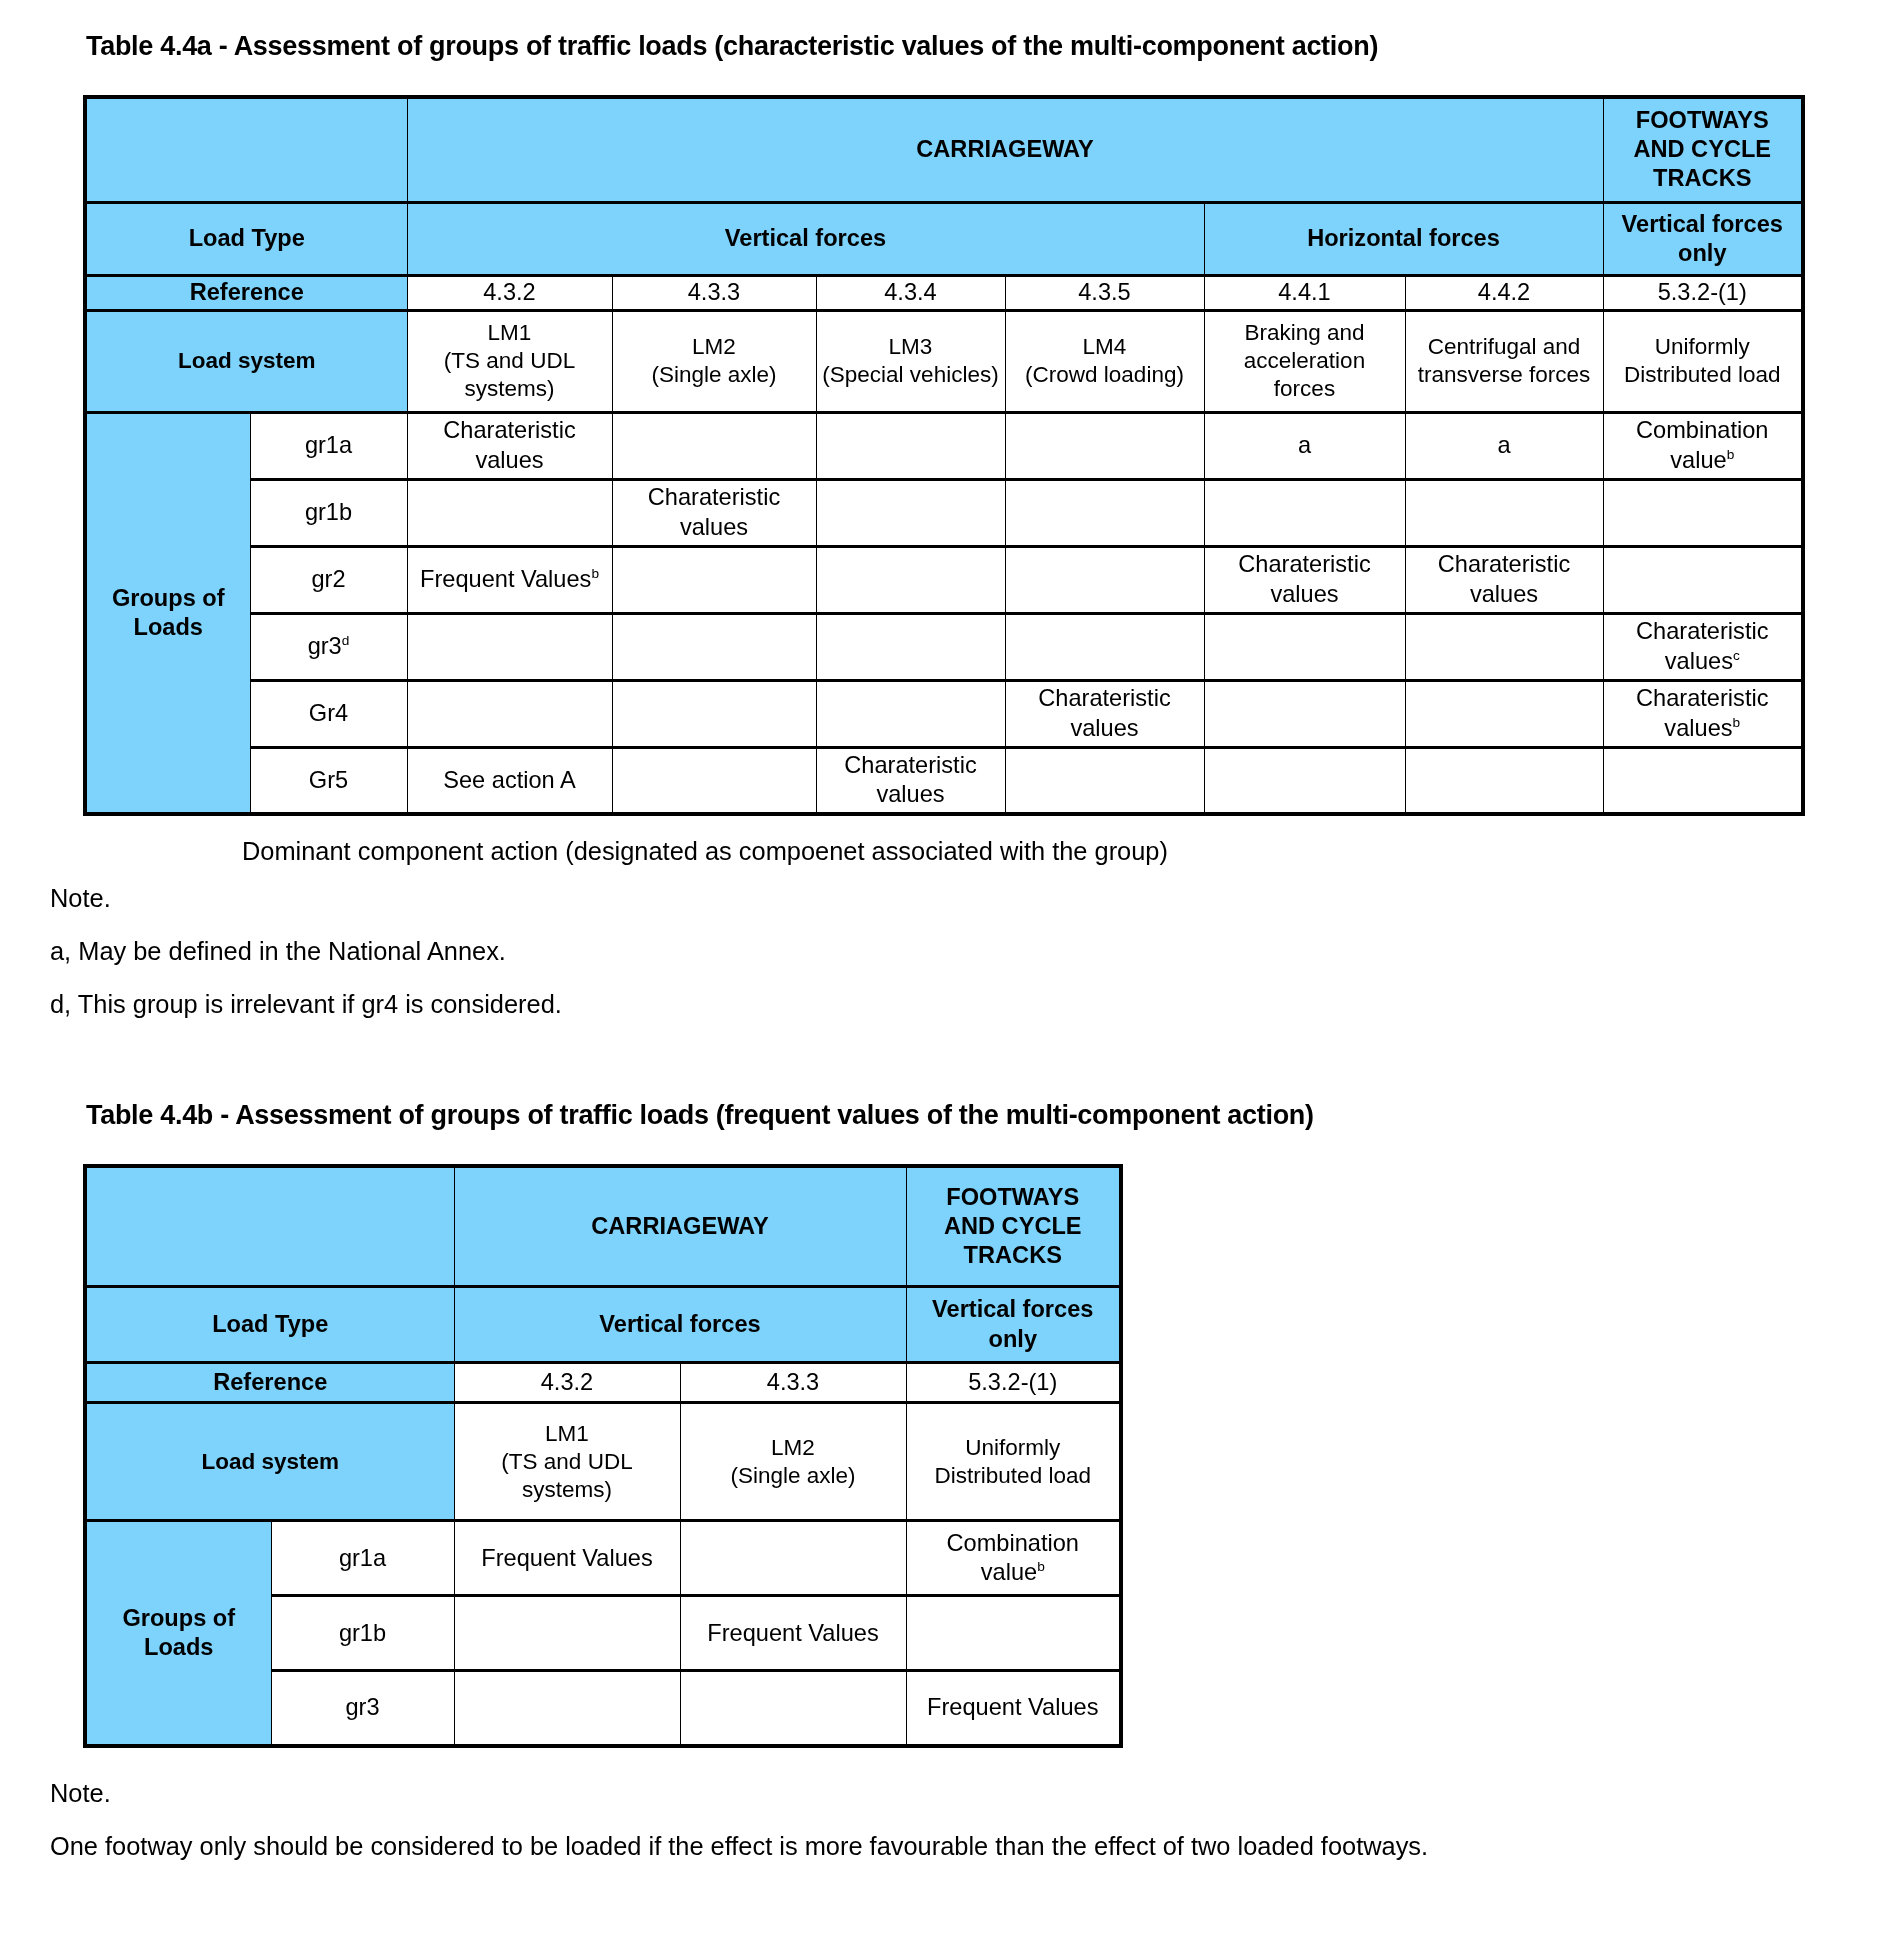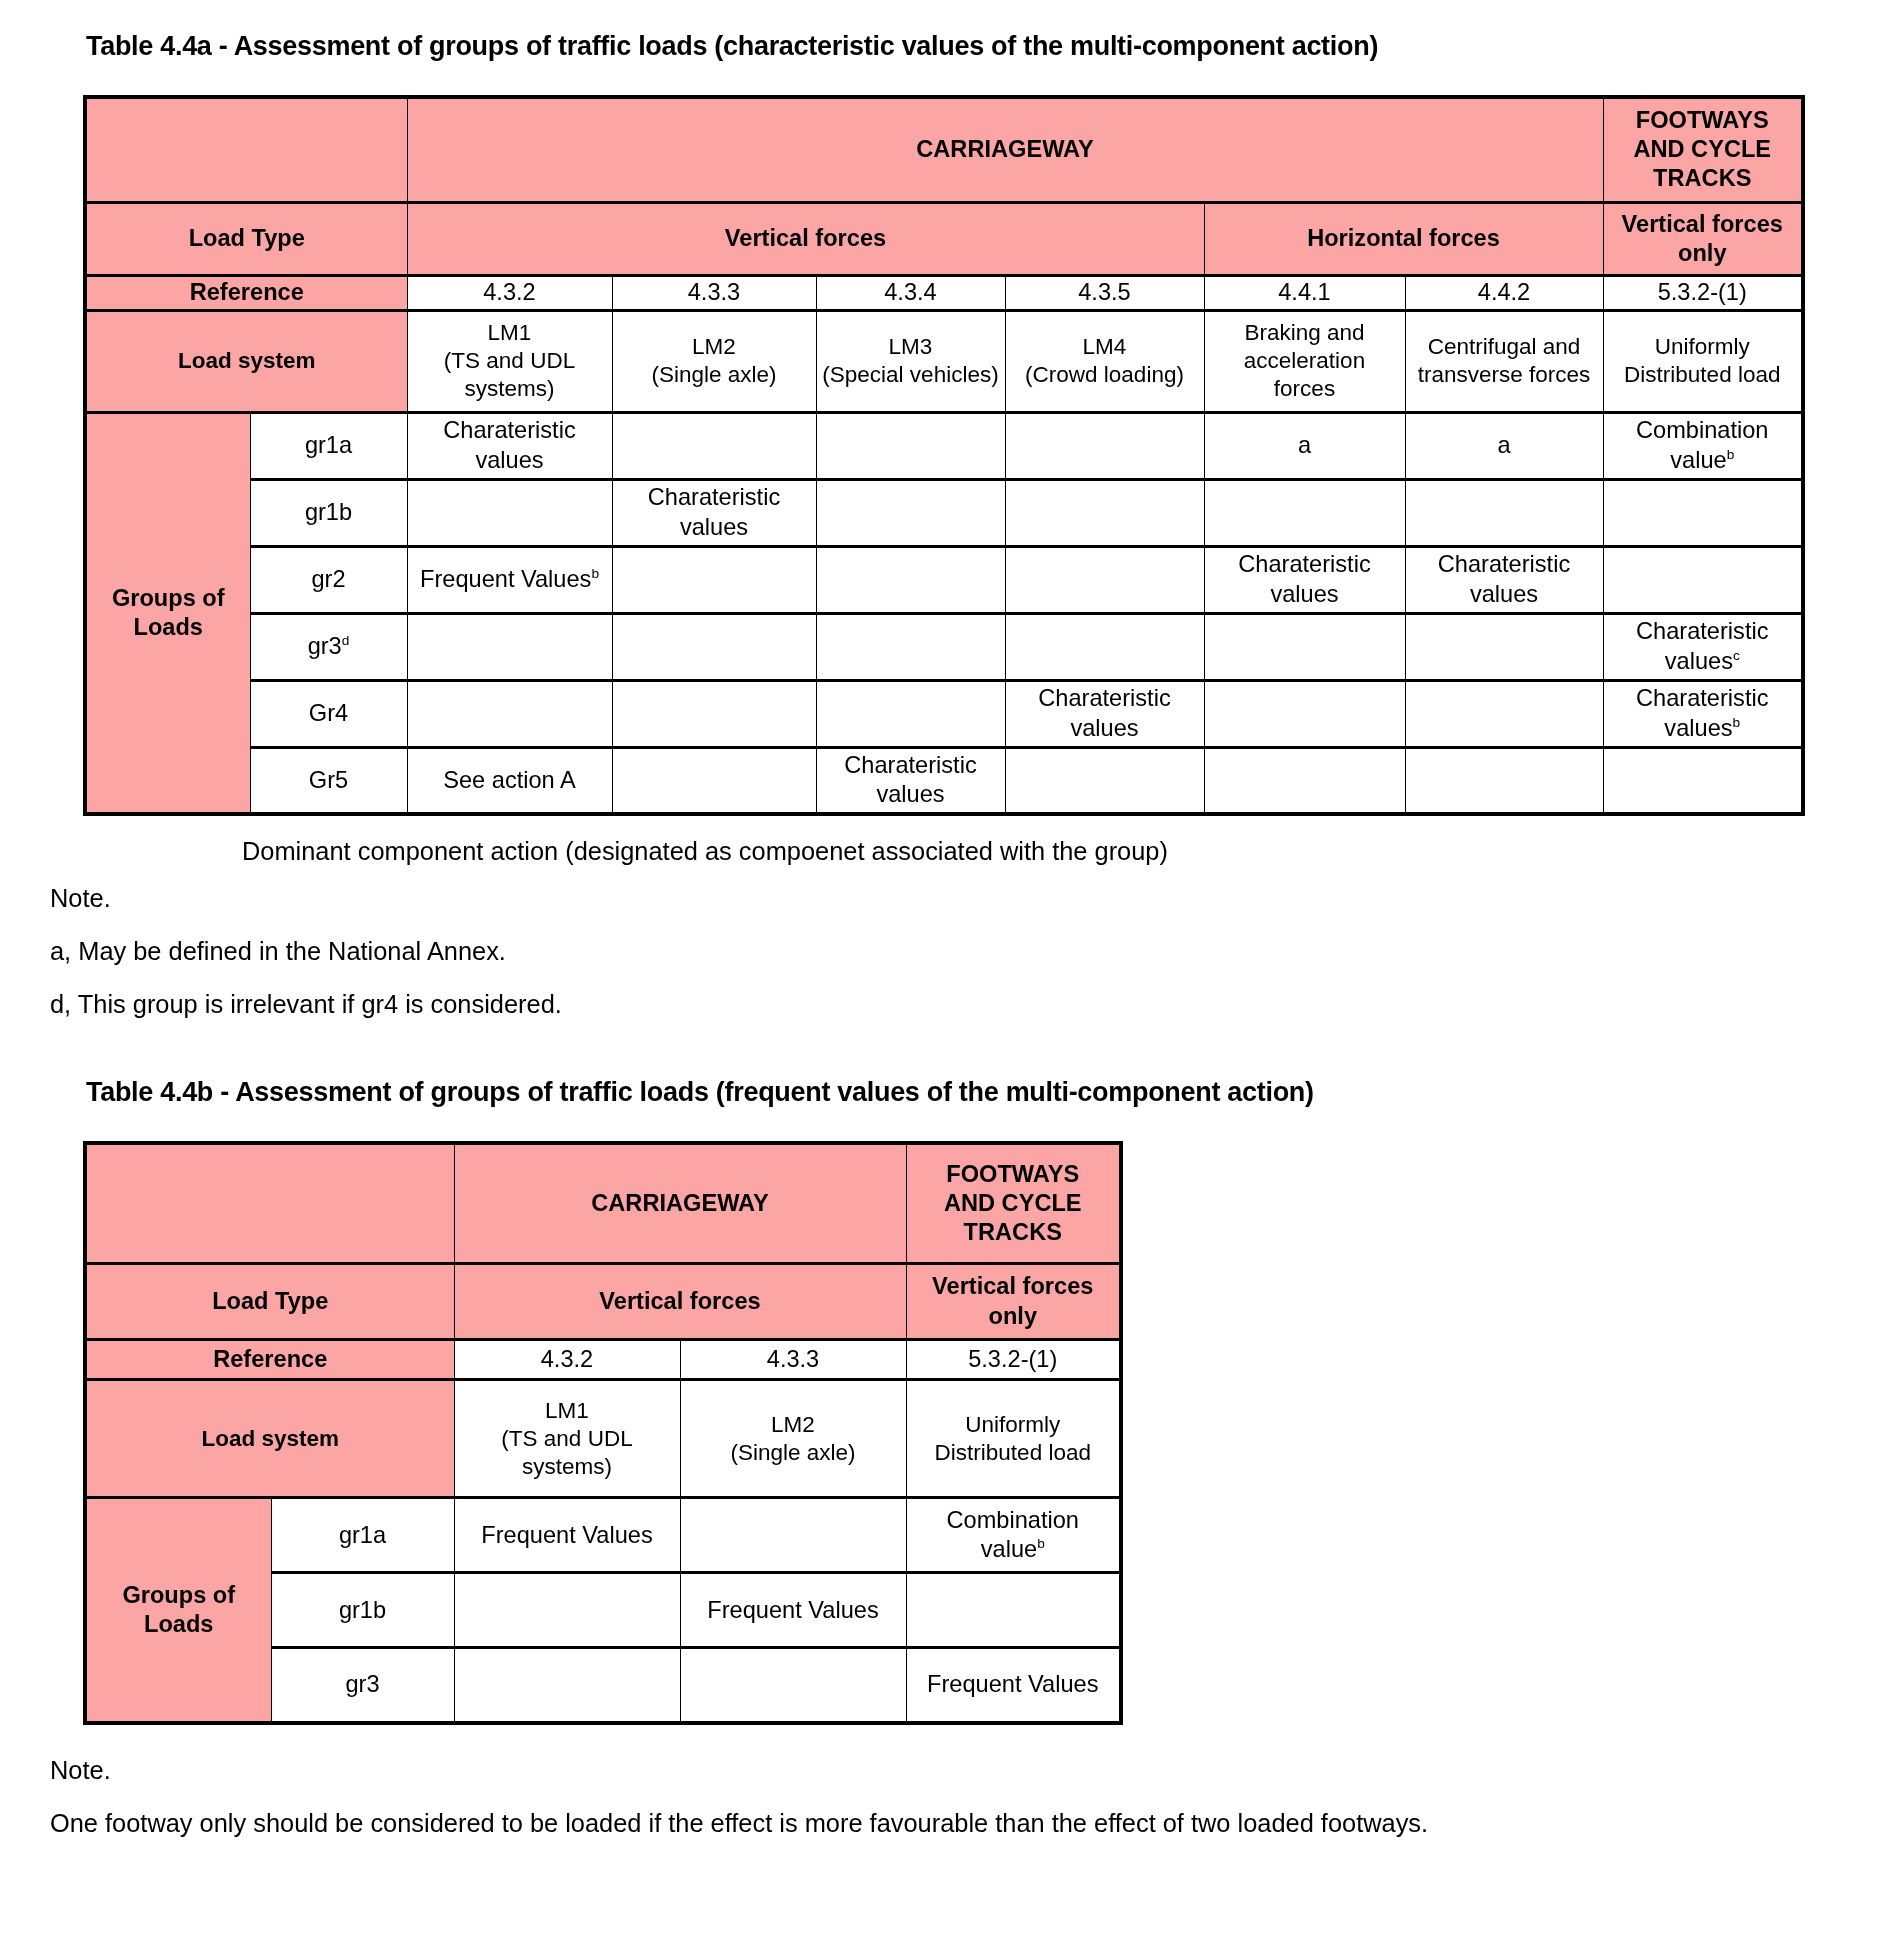--- a/index.html
+++ b/index.html
@@ -6,35 +6,35 @@
   html, body { background: #ffffff; }
   body {
     width: 1898px; height: 1946px;
     font-family: "Liberation Sans", "DejaVu Sans", sans-serif;
     color: #000;
   }
   .title {
     font-size: 27px; font-weight: 700; letter-spacing: -0.3px;
     margin: 31px 0 0 86px;
   }
-  .title-b { margin-top: 52px; }
+  .title-b { margin-top: 75px; }
   table.tbl {
     border-collapse: collapse; table-layout: fixed;
     margin: 32.5px 0 0 83px;
     border: 4.1px solid #000;
   }
   .tbl td {
     border: 1.8px solid #000;
     border-top-width: 3.5px; border-bottom-width: 3.5px;
     text-align: center; vertical-align: middle;
     font-size: 23.6px; line-height: 1.24;
     padding: 1.2px 2.4px;
     white-space: pre; 
   }
-  .blue { background: #fca5a5; }
+  .blue { background: #7dd3fc; }
   .hd { font-weight: 700; font-size: 26px; }
   .r-sys td { font-size: 22.5px; }
   sup { font-size: 58%; vertical-align: super; line-height: 0; }
   
   .ra1 { height: 106px; } .ra2 { height: 73px; } .ra3 { height: 34px; }
   .ra4 { height: 102px; } .rab { height: 67px; }
   
   .rb1 { height: 121px; } .rb2 { height: 76px; } .rb3 { height: 40px; }
   .rb4 { height: 118px; } .rbb { height: 75px; }
   .footnote { font-size: 25.4px; margin: 21px 0 12px 242px; white-space: nowrap; }

